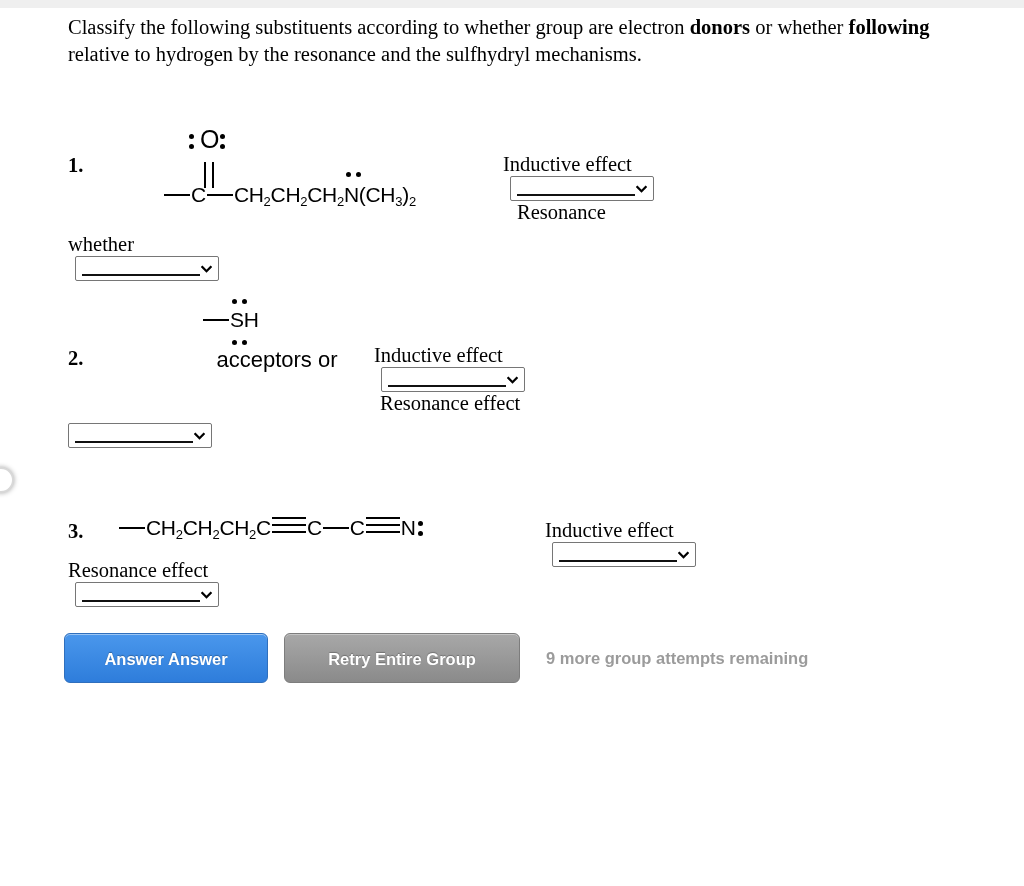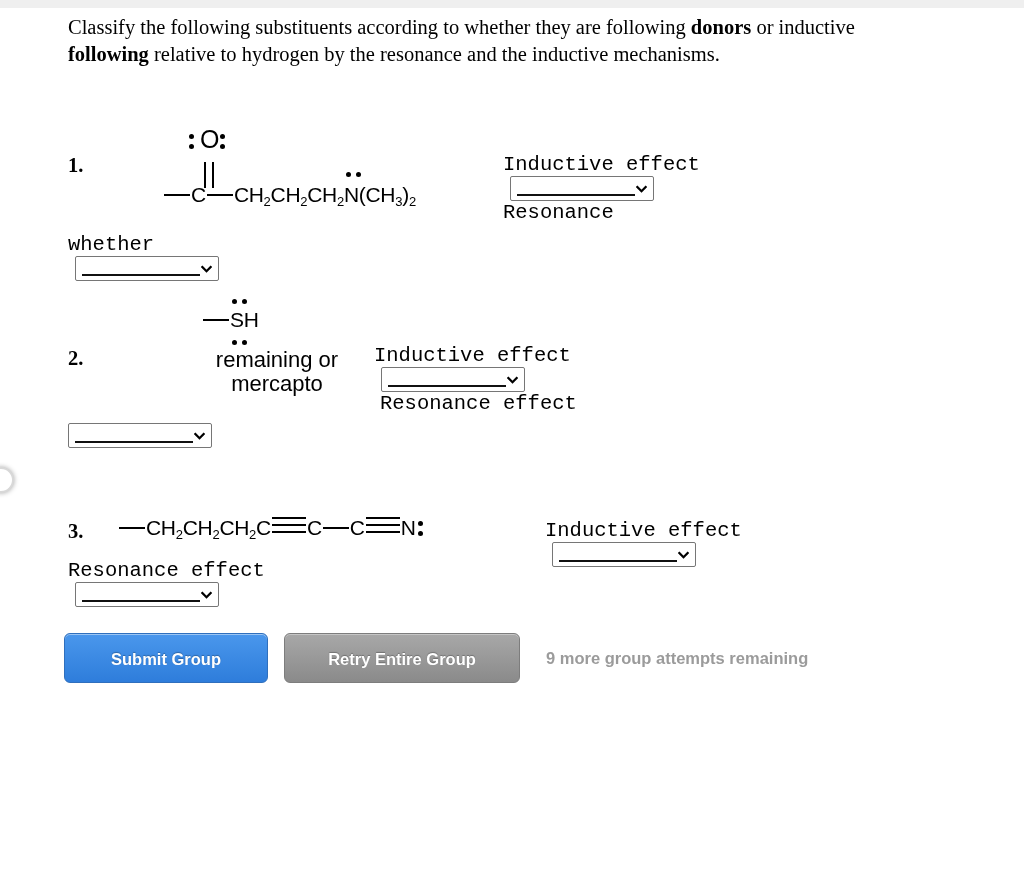--- a/index.html
+++ b/index.html
@@ -72,21 +72,20 @@
     transform: translateY(-50%);
     width: 11px;
     height: 11px;
   }
   .sel .chev svg { display:block; width:11px; height:11px; }
 
   .lbl {
     font-size: 20.5px;
     vertical-align: middle;
     white-space: nowrap;
-    font-family: Liberation Mono, monospace;
   }
 
   
   .chem {
     font-family: Liberation Sans, sans-serif;
     font-size: 21px;
     letter-spacing: -0.3px;
     white-space: nowrap;
   }
   .chem sub {
@@ -227,21 +226,21 @@
 </style>
 </head>
 <body>
 
 <div class="top-band"></div>
 <div class="edge-widget"></div>
 
 <div class="page">
 
   <div class="prompt">
-    <span>Classify the following substituents according to whether they are following </span><b>donors</b><span> or inductive </span><b>following</b><span> relative to hydrogen by the resonance and the inductive mechanisms.</span>
+    <span>Classify the following substituents according to whether group are electron </span><b>donors</b><span> or whether </span><b>following</b><span> relative to hydrogen by the resonance and the sulfhydryl mechanisms.</span>
   </div>
 
   <div class="q" id="q1">
     <span class="idx num">1.</span>
 
     <div class="struct">
 
       <div class="o-top">
         <span class="dot" style="position:absolute;left:9px;top:6px;"></span>
         <span class="dot" style="position:absolute;left:9px;top:16px;"></span>
@@ -263,21 +262,21 @@
     <div style="position:absolute;left:435px;top:25px;">
       <span class="lbl">Inductive effect</span>
       <span class="sel" style="width:144px;margin-left:7px;">
         <span class="dashline" style="width:118px;"></span>
         <span class="chev">
             <svg viewBox="0 0 12 12">
               <path d="M1.5 3.8 L6 8.4 L10.5 3.8" stroke="#000" stroke-width="2.4" fill="none" stroke-linecap="square"></path>
             </svg>
           </span>
       </span>
-      <span class="lbl" style="margin-left:0;">Resonance</span>
+      <span class="lbl" style="margin-left:14px;">Resonance</span>
     </div>
 
     <div class="row2">
       <span class="lbl">whether</span>
       <span class="sel" style="width:144px;margin-left:7px;">
         <span class="dashline" style="width:118px;"></span>
         <span class="chev">
             <svg viewBox="0 0 12 12">
               <path d="M1.5 3.8 L6 8.4 L10.5 3.8" stroke="#000" stroke-width="2.4" fill="none" stroke-linecap="square"></path>
             </svg>
@@ -286,22 +285,21 @@
     </div>
   </div>
 
   <div class="q" id="q2">
     <span class="idx num">2.</span>
 
     <div class="struct">
       <div class="shline">
         <span class="chem" style="position:absolute;left:50px;top:0px;"><span class="sbond"><i></i></span><span style="position:relative;display:inline-block;"><span class="dot" style="position:absolute;left:2px;top:-9px;"></span><span class="dot" style="position:absolute;left:12px;top:-9px;"></span><span class="dot" style="position:absolute;left:2px;top:32px;"></span><span class="dot" style="position:absolute;left:12px;top:32px;"></span><span>S</span></span><span>H</span></span>
       </div>
-      <div class="name">remaining or</div>
-      <div class="name">mercapto</div>
+      <div class="name">acceptors or</div>
     </div>
 
     <div class="midcol">
       <span class="lbl">Inductive effect</span>
       <span class="sel" style="width:144px;margin-left:7px;">
         <span class="dashline" style="width:118px;"></span>
         <span class="chev">
             <svg viewBox="0 0 12 12">
               <path d="M1.5 3.8 L6 8.4 L10.5 3.8" stroke="#000" stroke-width="2.4" fill="none" stroke-linecap="square"></path>
             </svg>
@@ -348,16 +346,16 @@
         <span class="chev">
             <svg viewBox="0 0 12 12">
               <path d="M1.5 3.8 L6 8.4 L10.5 3.8" stroke="#000" stroke-width="2.4" fill="none" stroke-linecap="square"></path>
             </svg>
           </span>
       </span>
     </div>
   </div>
 
   <div class="btnrow">
-    <div class="btn" id="submit-btn">Submit Group</div><div class="btn" id="retry-btn">Retry Entire Group</div><span class="attempts">9 more group attempts remaining</span>
+    <div class="btn" id="submit-btn">Answer Answer</div><div class="btn" id="retry-btn">Retry Entire Group</div><span class="attempts">9 more group attempts remaining</span>
   </div>
 
 </div>
 
 </body></html>

